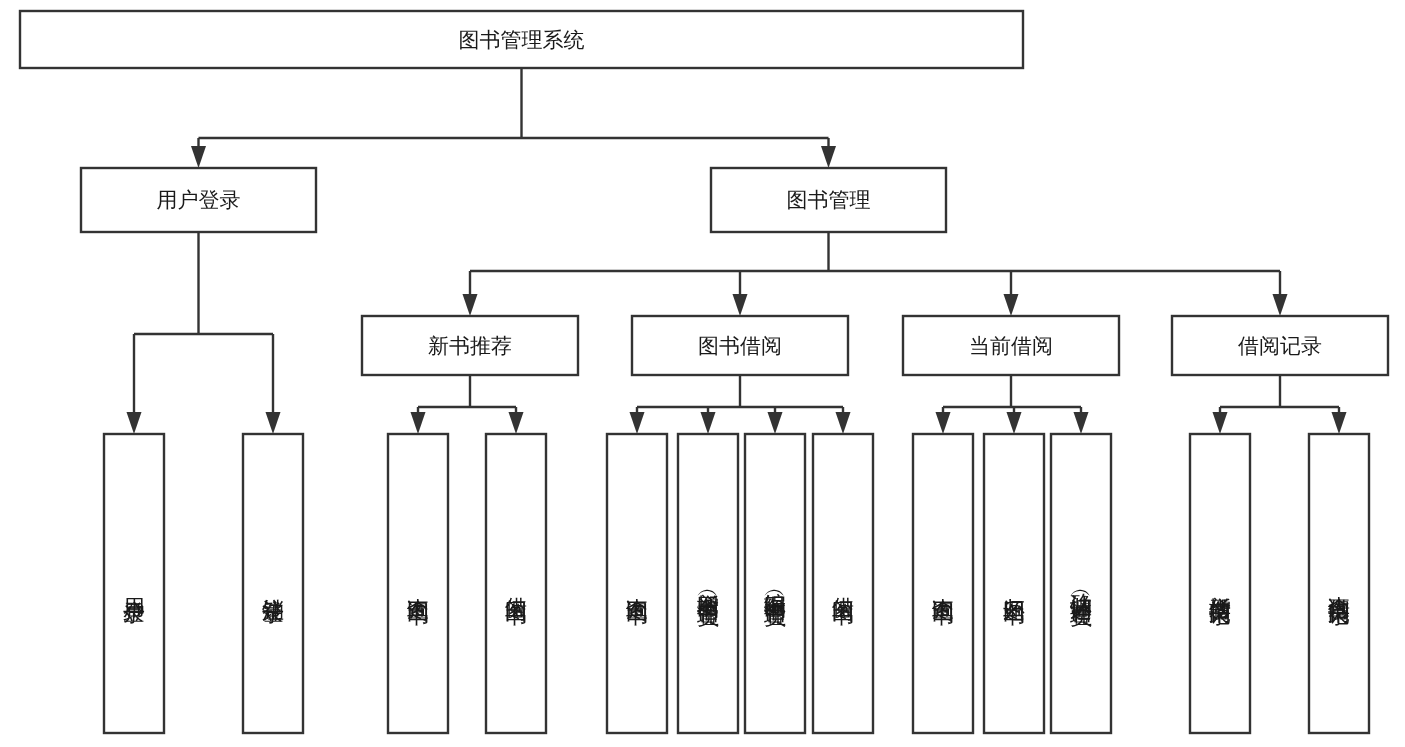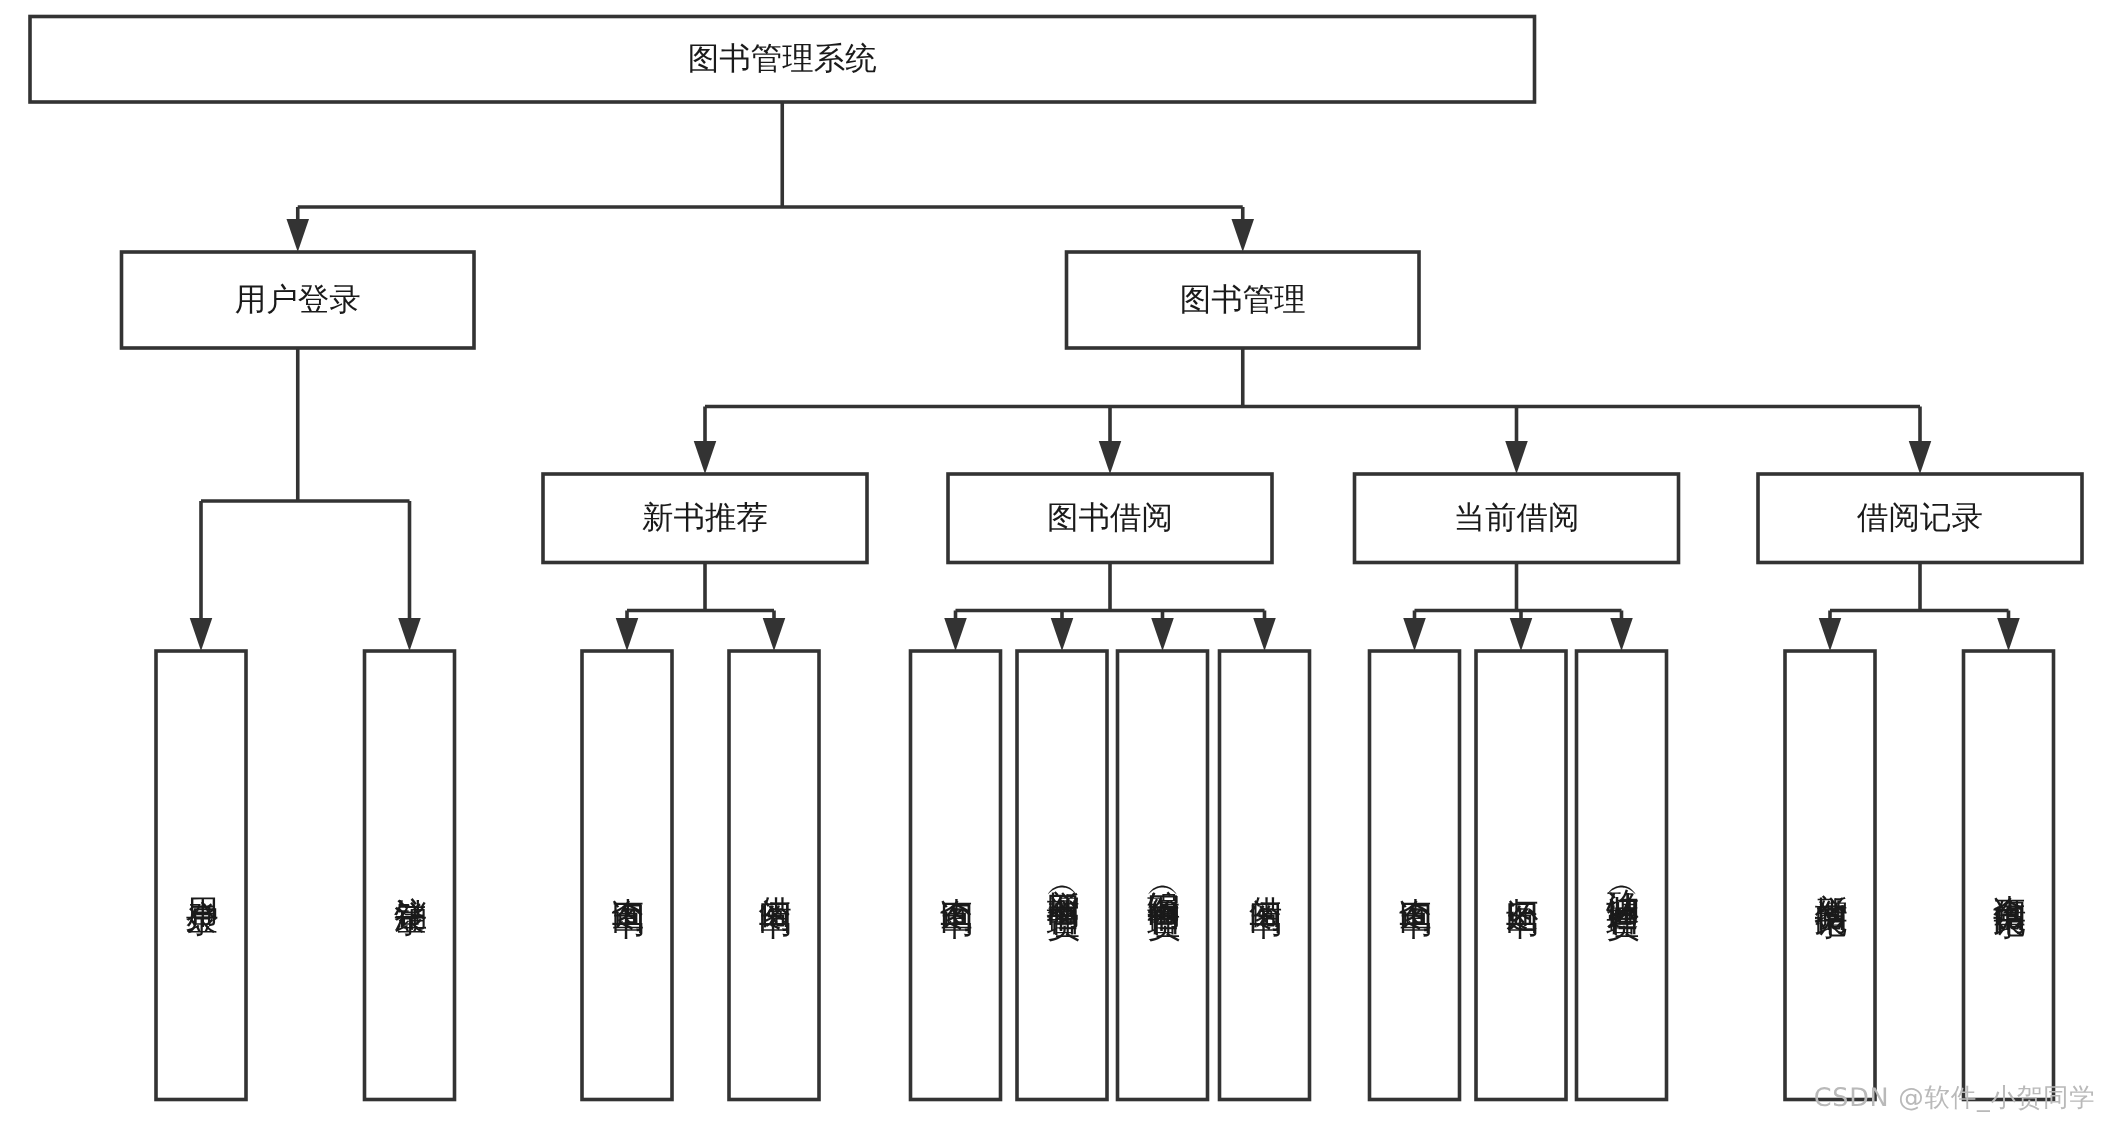--- a/index.html
+++ b/index.html
@@ -227,15 +227,14 @@
       <div class="node-label-v" style="left: 678px; top: 434px; width: 60px; height: 299px; display: flex; align-items: center; justify-content: center;">新增图书（管理员）</div>
       <div class="node-label-v" style="left: 745px; top: 434px; width: 60px; height: 299px; display: flex; align-items: center; justify-content: center;">编辑图书（管理员）</div>
       <div class="node-label-v" style="left: 813px; top: 434px; width: 60px; height: 299px; display: flex; align-items: center; justify-content: center;">借阅图书</div>
       <div class="node-label-v" style="left: 913px; top: 434px; width: 60px; height: 299px; display: flex; align-items: center; justify-content: center;">查询图书</div>
       <div class="node-label-v" style="left: 984px; top: 434px; width: 60px; height: 299px; display: flex; align-items: center; justify-content: center;">归还图书</div>
       <div class="node-label-v" style="left: 1051px; top: 434px; width: 60px; height: 299px; display: flex; align-items: center; justify-content: center;">确认归还（管理员）</div>
       <div class="node-label-v" style="left: 1190px; top: 434px; width: 60px; height: 299px; display: flex; align-items: center; justify-content: center;">新增借阅记录</div>
       <div class="node-label-v" style="left: 1309px; top: 434px; width: 60px; height: 299px; display: flex; align-items: center; justify-content: center;">查询借阅记录</div>
     </div>
 
-  <div class="watermark">CSDN @软件_小贺同学</div>
 
 </div>
 
 </body></html>

